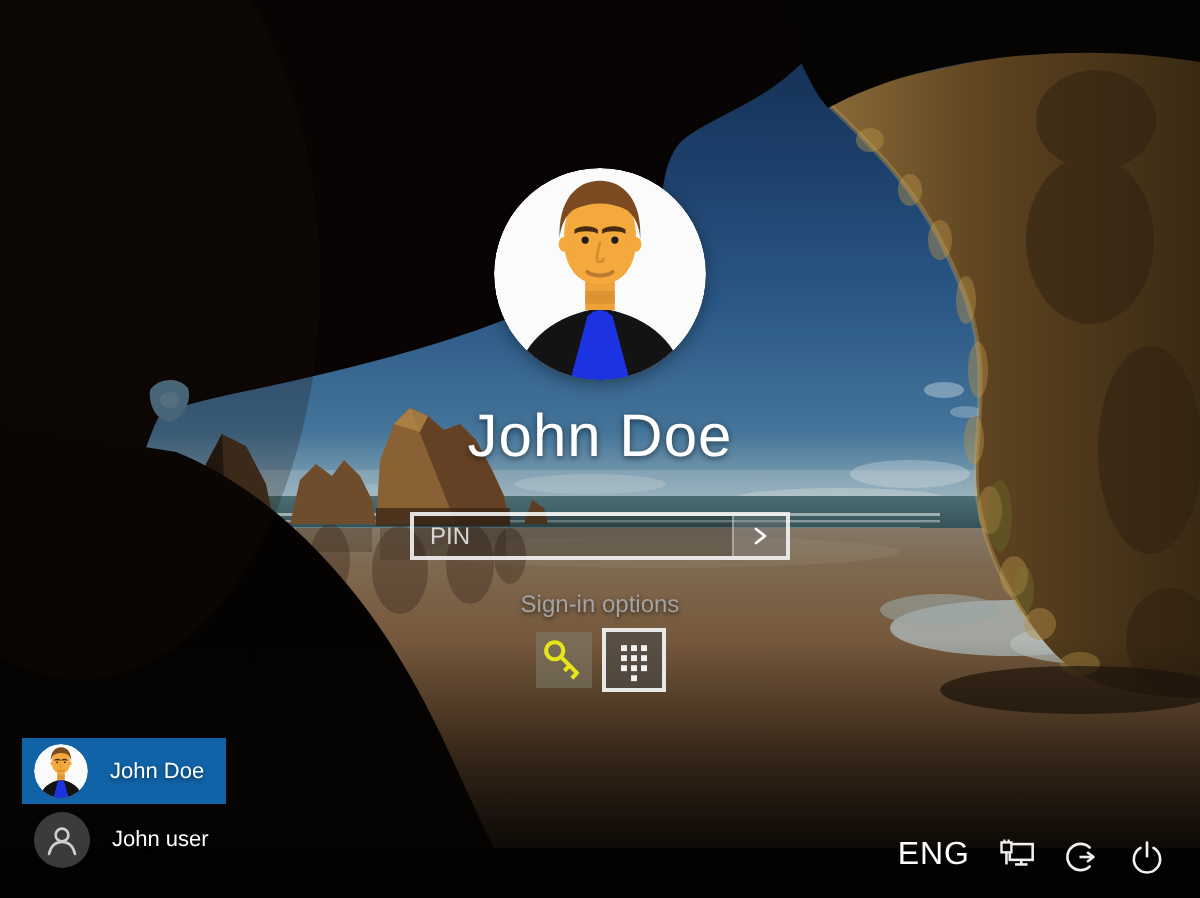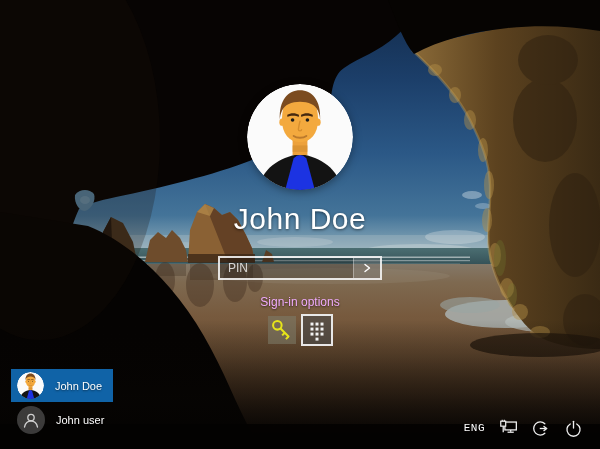--- a/index.html
+++ b/index.html
@@ -11,35 +11,35 @@
   .bg{position:absolute;inset:0;display:block;}
   
   .center{position:absolute;top:84px;left:0;width:100%;display:flex;flex-direction:column;align-items:center;}
   .avatar-large{width:106px;height:106px;border-radius:50%;overflow:hidden;box-shadow:0 2px 8px rgba(0,0,0,.35);}
   .avatar-large svg{display:block;}
   .user-name{
     margin-top:12px;font-size:30px;font-weight:300;line-height:34px;
     letter-spacing:.5px;color:#fff;text-shadow:0 1px 3px rgba(0,0,0,.55);
   }
   .pin-row{
-    margin-top:20px;width:164px;height:24px;box-sizing:border-box;display:flex;
+    margin-top:20px;width:190px;height:24px;box-sizing:border-box;display:flex;
     border:2px solid rgba(255,255,255,.85);background:rgba(15,15,15,.25);
   }
   .pin-input{
     flex:1;min-width:0;background:transparent;border:none;outline:none;
     color:#fff;font-family:"Liberation Sans",sans-serif;font-size:12px;padding:0 0 0 8px;
   }
   .pin-input::placeholder{color:rgba(255,255,255,.78);}
   .pin-submit{
     width:27px;border:none;margin:0;padding:0;cursor:pointer;
     background:rgba(255,255,255,.17);border-left:1px solid rgba(255,255,255,.35);
     display:flex;align-items:center;justify-content:center;
   }
   .forgot{margin-top:9px;font-size:12px;color:#eef3f5;text-shadow:0 1px 2px rgba(0,0,0,.6);cursor:pointer;}
-  .signin-label{margin-top:15px;font-size:12px;color:#f0abfc;text-shadow:0 1px 2px rgba(0,0,0,.6);cursor:pointer;}
+  .signin-label{margin-top:15px;font-size:12px;color:#a3a3a3;text-shadow:0 1px 2px rgba(0,0,0,.6);cursor:pointer;}
   .signin-icons{margin-top:5px;display:flex;align-items:center;gap:5px;}
   .opt-btn{
     width:28px;height:28px;margin:0;padding:0;border:none;cursor:pointer;
     display:flex;align-items:center;justify-content:center;box-sizing:content-box;
   }
   .opt-btn.key{background:rgba(125,125,108,.55);}
   .opt-btn.pad{background:rgba(72,72,72,.62);border:2px solid rgba(240,240,240,.95);}
   
   .user-list{position:absolute;left:11px;top:369px;width:180px;}
   .user-row{
@@ -47,21 +47,21 @@
     padding-left:6px;box-sizing:border-box;margin-bottom:1px;
   }
   .user-row.selected{background:var(--accent,#1063a7);width:102px;}
   .user-row .label{margin-left:11px;font-size:11px;color:#fff;white-space:nowrap;text-shadow:0 1px 2px rgba(0,0,0,.5);}
   .avatar-small{width:27px;height:27px;border-radius:50%;overflow:hidden;flex:0 0 auto;}
   .avatar-small svg{display:block;}
   .other-avatar{width:28px;height:28px;border-radius:50%;background:rgba(105,105,105,.55);flex:0 0 auto;
     display:flex;align-items:center;justify-content:center;}
   
   .status-bar{position:absolute;right:15px;bottom:9px;display:flex;align-items:center;gap:9px;}
-  .status-bar .lang{font-size:11px;letter-spacing:.5px;color:#fff;cursor:pointer;padding:2px 3px;font-family:Liberation Mono, monospace;}
+  .status-bar .lang{font-size:16px;letter-spacing:.5px;color:#fff;cursor:pointer;padding:2px 3px;}
   .tray-btn{background:none;border:none;margin:0;padding:1px;cursor:pointer;display:flex;align-items:center;justify-content:center;}
 </style>
 </head>
 <body>
 
 <div class="screen">
 
   <svg class="bg" width="600" height="449" viewBox="0 0 600 449" aria-hidden="true">
     <defs>
       <linearGradient id="sky" x1="0" y1="0" x2="0" y2="1">

